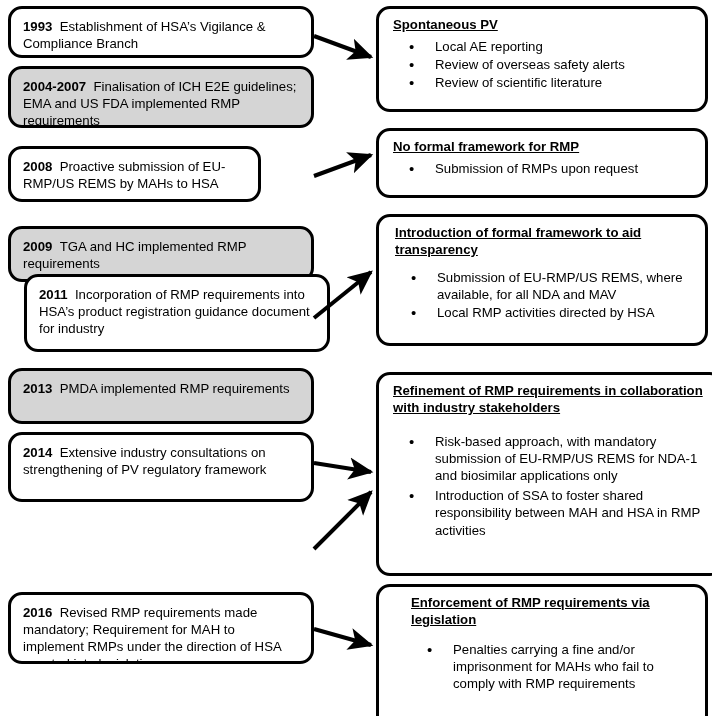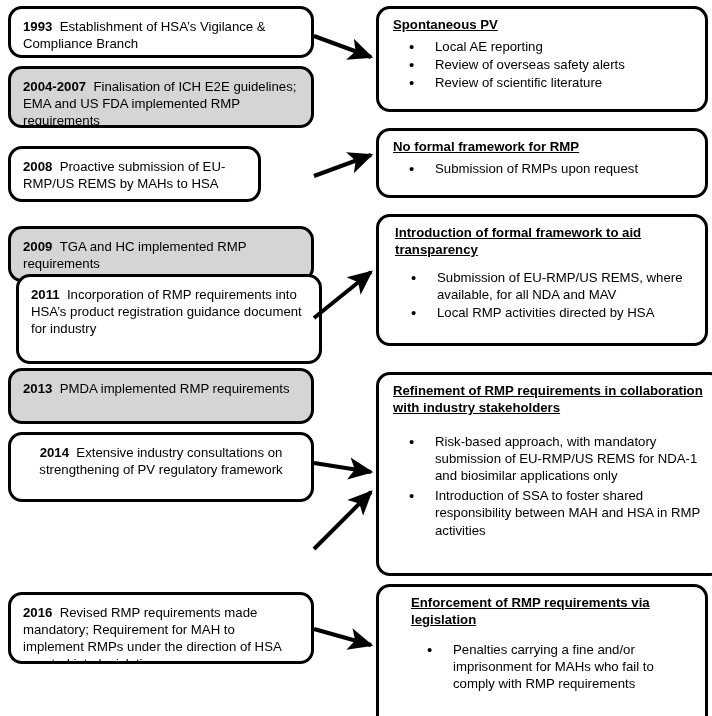--- a/index.html
+++ b/index.html
@@ -98,31 +98,31 @@
   <div class="box" style="left:8px; top:146px; width:253px; height:56px;">
     <span class="year">2008&nbsp; </span>
     <span>Proactive submission of EU-RMP/US REMS by MAHs to HSA</span>
   </div>
 
   <div class="box shaded" style="left:8px; top:210px; width:306px; height:56px;margin-top:16px;">
     <span class="year">2009&nbsp; </span>
     <span>TGA and HC implemented RMP requirements</span>
   </div>
 
-  <div class="box" style="left:16px; top:274px; width:306px; height:90px;">
+  <div class="box" style="left:24px; top:274px; width:306px; height:78px;">
     <span class="year">2011&nbsp; </span>
     <span>Incorporation of RMP requirements into HSA’s product registration guidance document for industry</span>
   </div>
 
   <div class="box shaded" style="left:8px; top:368px; width:306px; height:56px;">
     <span class="year">2013&nbsp; </span>
     <span>PMDA implemented RMP requirements</span>
   </div>
 
-  <div class="box" style="left:8px; top:432px; width:306px; height:70px;text-align:center;">
+  <div class="box" style="left:8px; top:432px; width:306px; height:70px;">
     <span class="year">2014&nbsp; </span>
     <span>Extensive industry consultations on strengthening of PV regulatory framework</span>
   </div>
 
 
   <div class="box" style="left:8px; top:592px; width:306px; height:72px;">
     <span class="year">2016&nbsp; </span>
     <span>Revised RMP requirements made mandatory; Requirement for MAH to implement RMPs under the direction of HSA enacted into legislation</span>
   </div>
 

